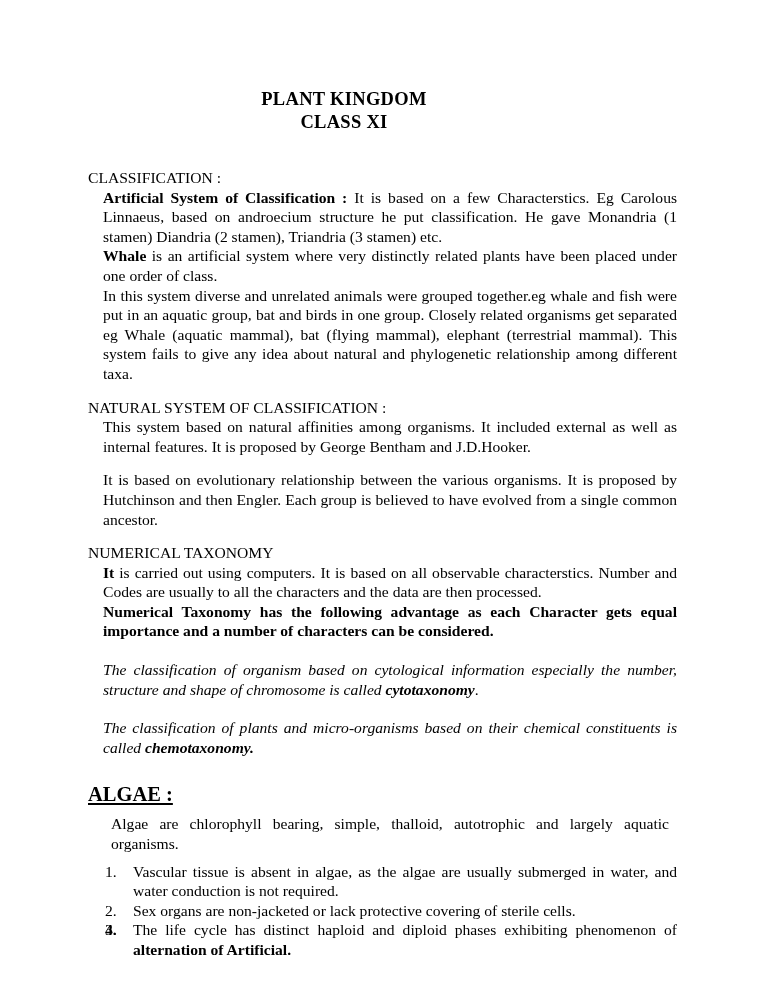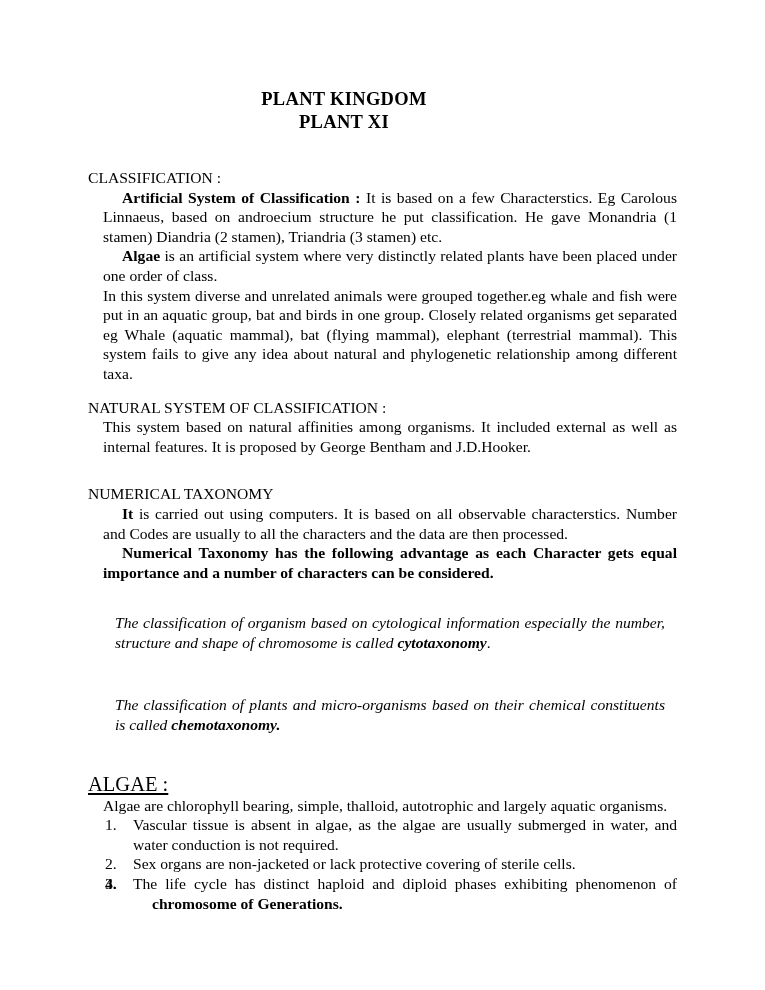--- a/index.html
+++ b/index.html
@@ -57,46 +57,46 @@
     margin: 0;
   }
   .para {
     margin: 0;
     padding-left: 15px;
     text-align: justify;
     text-justify: inter-word;
   }
   .no-indent {
     padding-left: 15px;
-    margin: 0;
+    margin: 8px;
     text-align: justify;
   }
-  b, .b { font-weight: bold; margin-left: 19px; }
+  b, .b { font-weight: bold; }
   .gap-md { height: 14px; }
   .gap-lg { height: 19px; }
 
   
   .italic-block {
-    margin: 12px;
+    margin: 0;
     padding-left: 15px;
     font-style: italic;
     text-align: justify;
   }
   .italic-block .bold-term {
     font-weight: bold;
     font-style: italic;
   }
   .italic-block .tail {
     font-style: normal;
   }
 
   
   .algae-head {
     font-size: 20.5px;
-    font-weight: normal;
+    font-weight: bold;
     text-decoration: underline;
     line-height: 24px;
     margin: 0;
     display: inline-block;
   }
 
   
   .num-list {
     margin: 0;
     padding: 0;
@@ -117,37 +117,38 @@
   }
   .num-item.bold-num .num { font-weight: bold; }
 </style>
 </head>
 <body>
 
 <div class="page">
 
   <div class="title-block">
     <div class="doc-title">PLANT KINGDOM</div>
-    <div class="doc-title">PLANT XI</div>
+    <div class="doc-title">CLASS XI</div>
   </div>
 
   <div class="content">
 
     <div class="sec-head">CLASSIFICATION :</div>
     <p class="para"><b>Artificial System of Classification :</b><span> It is based on a few Characterstics. Eg Carolous Linnaeus, based on androecium structure he put classification. He gave Monandria (1 stamen) Diandria (2 stamen), Triandria (3 stamen) etc.</span></p>
-    <p class="para"><b>Algae</b><span> is an artificial system where very distinctly related plants have been placed under one order of class.</span></p>
+    <p class="para"><b>Whale</b><span> is an artificial system where very distinctly related plants have been placed under one order of class.</span></p>
     <p class="para">In this system diverse and unrelated animals were grouped together.eg  whale and fish were put in an aquatic group, bat and birds in one group. Closely related organisms get separated eg Whale (aquatic mammal), bat (flying mammal), elephant (terrestrial mammal). This system fails to give any idea about natural and phylogenetic relationship among different taxa.</p>
 
     <div class="gap-md"></div>
 
     <div class="sec-head">NATURAL SYSTEM OF CLASSIFICATION :</div>
     <p class="para">This system based on natural affinities among organisms. It included external as well as internal features. It is proposed by George Bentham and J.D.Hooker.</p>
 
     <div class="gap-md"></div>
 
+    <p class="para">It is based on evolutionary relationship between the various organisms. It is proposed by Hutchinson and then Engler. Each group is believed to have evolved from a single common ancestor.</p>
 
     <div class="gap-md"></div>
 
     <div class="sec-head">NUMERICAL TAXONOMY</div>
     <p class="para"><b>It</b><span> is carried out using computers. It is based on all observable characterstics. Number and Codes are usually to all the characters and the data are then processed.</span></p>
     <p class="para"><b>Numerical Taxonomy has the following advantage as each Character gets equal importance and a number of characters can be considered.</b></p>
 
     <div class="gap-lg"></div>
 
     <p class="italic-block"><span>The classification of organism based on cytological information especially the number, structure and shape of chromosome  is called </span><span class="bold-term">cytotaxonomy</span><span class="tail">.</span></p>
@@ -166,18 +167,18 @@
       <li class="num-item">
         <span class="num">1.</span><span>Vascular tissue is absent in algae, as the algae are usually submerged in water, and water conduction is not required.</span>
       </li>
       <li class="num-item">
         <span class="num">2.</span><span>Sex organs are non-jacketed or lack protective covering of sterile cells.</span>
       </li>
       <li class="num-item">
         <span class="num">3.</span>
       </li>
       <li class="num-item bold-num">
-        <span class="num">4.</span><span>The life cycle has distinct haploid and diploid phases exhibiting phenomenon of </span><b>chromosome of Generations.</b>
+        <span class="num">4.</span><span>The life cycle has distinct haploid and diploid phases exhibiting phenomenon of </span><b>alternation of Artificial.</b>
       </li>
     </ul>
 
   </div>
 </div>
 
 </body></html>

